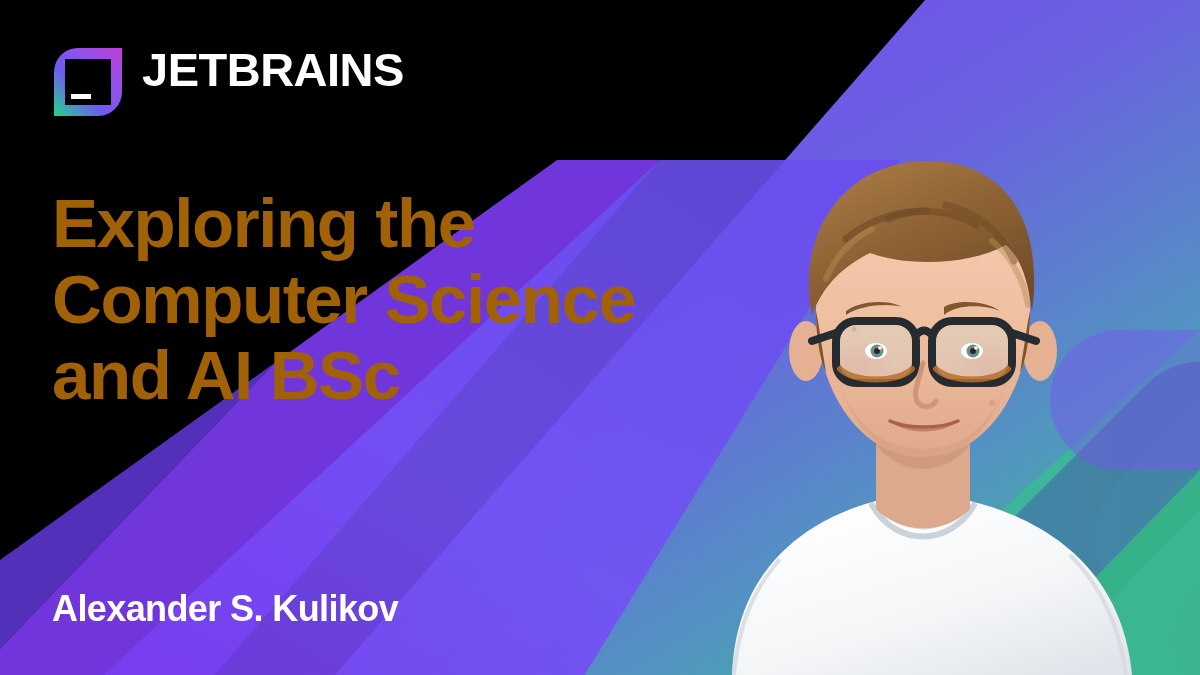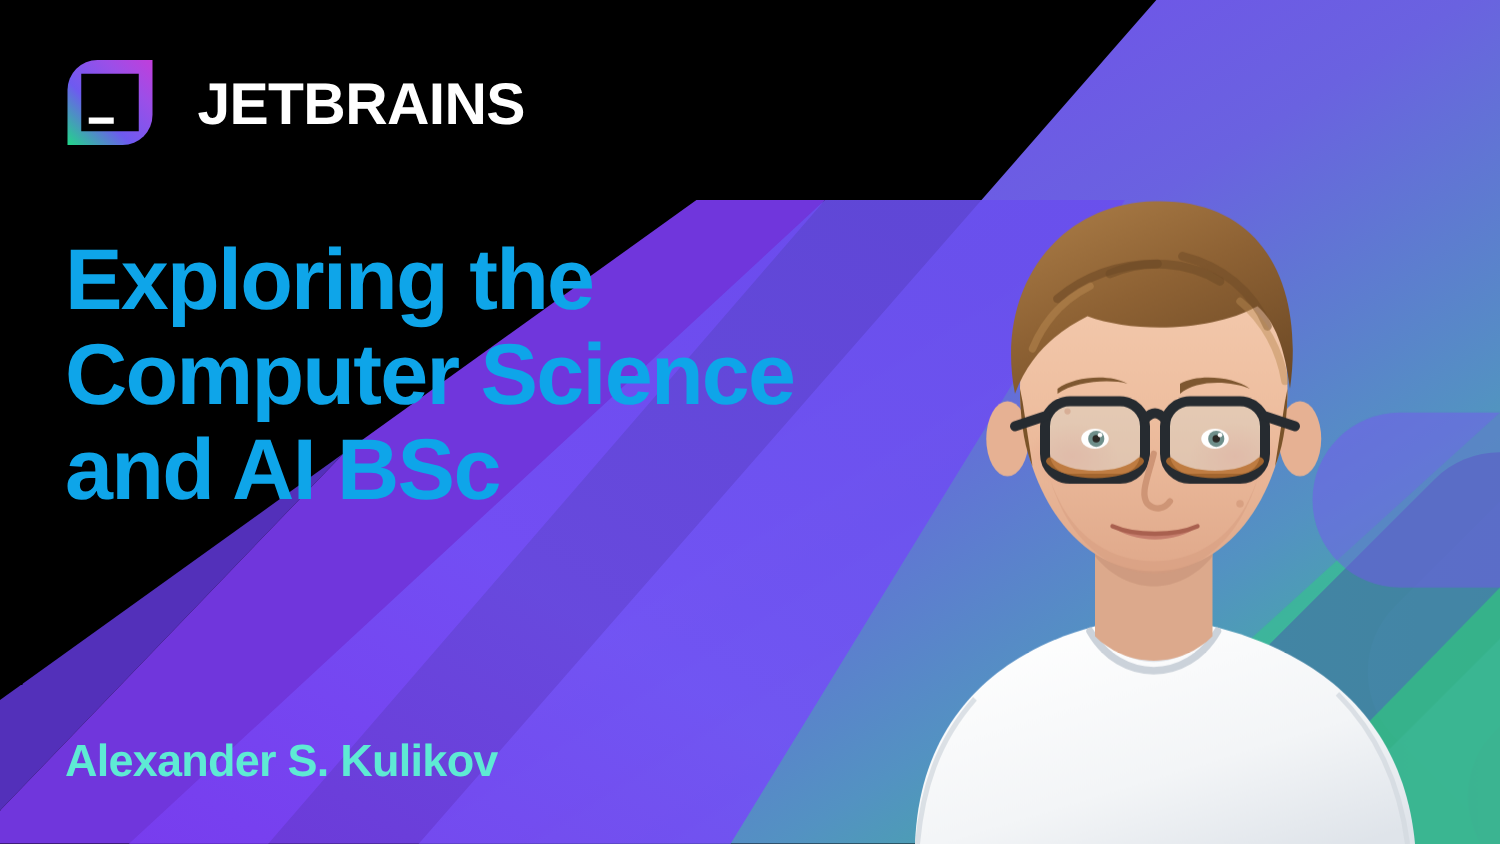--- a/index.html
+++ b/index.html
@@ -29,22 +29,22 @@
     height: 675px;
     pointer-events: none;
   }
 
   
   .logo-lockup {
     position: absolute;
     left: 52px;
     top: 46px;
     display: flex;
-    align-items: center;
-    gap: 34px;
+    align-items: flex-start;
+    gap: 18px;
     z-index: 12;
   }
   .logo-mark {
     position: relative;
     width: 72px;
     height: 72px;
     flex: 0 0 auto;
   }
   .logo-wordmark {
     display: flex;
@@ -66,36 +66,36 @@
     margin-left: 13px;
   }
 
   
   .headline {
     position: absolute;
     left: 52px;
     top: 186px;
     width: 600px;
     margin: 0;
-    color: #0ea5e9;
+    color: #a16207;
     font-size: 69px;
     font-weight: 700;
     line-height: 1.1;
     letter-spacing: -1.4px;
     z-index: 12;
     white-space: pre-line;
   }
 
   
   .speaker-name {
     position: absolute;
     left: 52px;
     top: 588px;
     margin: 0;
-    color: #5eead4;
+    color: #ffffff;
     font-size: 36px;
     font-weight: 700;
     letter-spacing: -0.6px;
     z-index: 12;
   }
 
   
   .portrait {
     position: absolute;
     right: 0;

